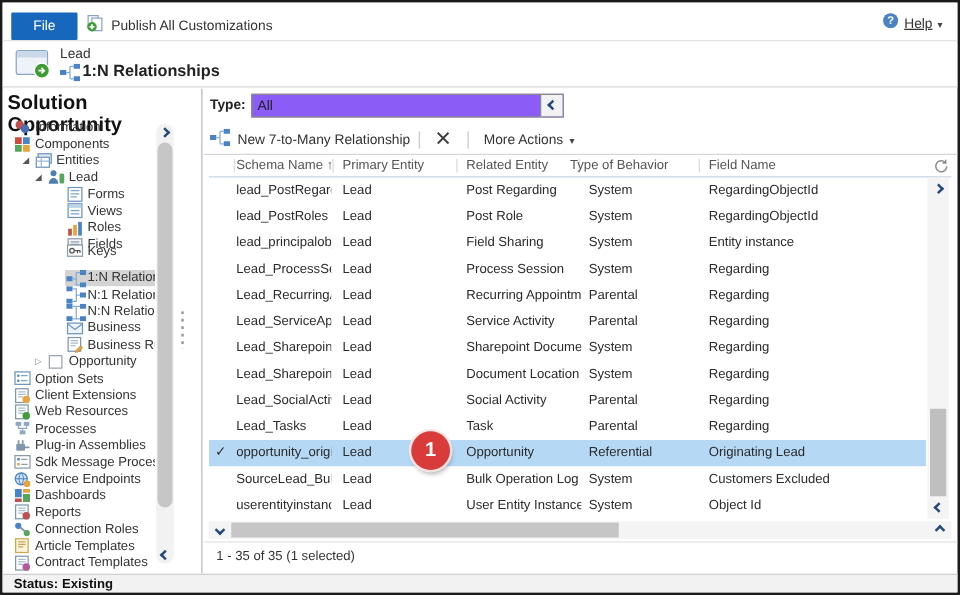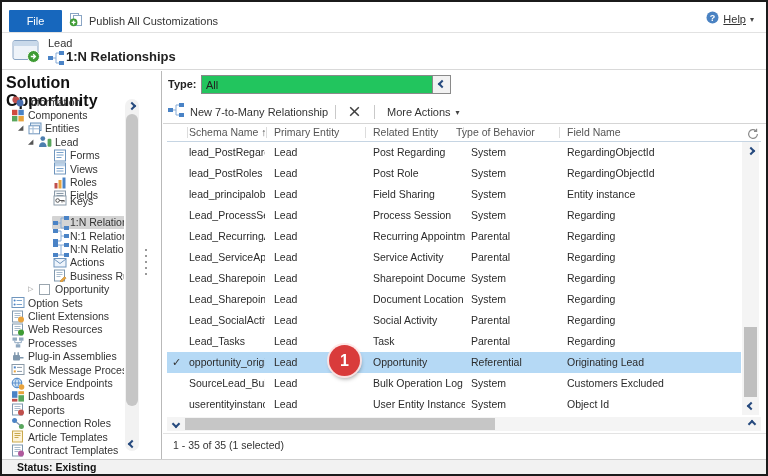--- a/index.html
+++ b/index.html
@@ -41,21 +41,21 @@
   .chev.up{transform:rotate(225deg);}
   .chev.down{transform:rotate(45deg);}
   .chev.left{transform:rotate(-45deg);}
   .chev.right{transform:rotate(135deg);}
   .sb-btn{width:14px;height:14px;display:flex;align-items:center;justify-content:center;}
   #splitter-grip{left:142px;top:178px;width:4px;height:30px;background:repeating-linear-gradient(#999 0 2px,transparent 2px 6px);background-size:2px 6px;background-repeat:repeat-y;background-position:center;}
 
   
   #main{left:161px;top:69px;width:517px;height:388px;background:#fff;}
   #type-label{left:5px;top:7px;font-size:11px;font-weight:bold;color:#222;}
-  #type-select{left:38px;top:4px;width:250px;height:19px;border:1px solid #8a8a8a;background:#22c55e;display:flex;align-items:center;}
+  #type-select{left:38px;top:4px;width:250px;height:19px;border:1px solid #8a8a8a;background:#8b5cf6;display:flex;align-items:center;}
   #type-select .val{flex:1;font-size:11px;color:#222;padding-left:4px;}
   #type-select .dd{width:18px;height:17px;border-left:1px solid #8a8a8a;background:#f2f2f2;display:flex;align-items:center;justify-content:center;}
 
   #toolbar{left:0;top:29px;width:603px;height:24px;border-bottom:1px solid #d5d5d5;}
   #tb-new{left:5px;top:3px;display:flex;align-items:center;gap:6px;height:18px;cursor:default;}
   .tb-sep{top:5px;width:1px;height:14px;background:#c9c9c9;}
   #tb-del{left:182px;top:4px;width:18px;height:16px;display:flex;align-items:center;justify-content:center;cursor:default;}
   #tb-more{left:224px;top:3px;display:flex;align-items:center;gap:5px;height:18px;cursor:default;}
 
   
@@ -86,21 +86,21 @@
   #h-thumb{left:18px;top:1px;width:310px;height:12px;background:#c6c6c6;}
   #h-right{right:2px;top:0;width:14px;height:14px;display:flex;align-items:center;justify-content:center;}
   #count-sep{left:0;top:362px;width:603px;height:1px;background:#e3e3e3;}
   #record-count{left:10px;top:368px;font-size:10.5px;color:#333;}
 
   
   #badge{left:166px;top:274px;width:31px;height:31px;border-radius:50%;background:#d93b3b;color:#fff;font-size:16px;font-weight:bold;display:flex;align-items:center;justify-content:center;box-shadow:0 0 0 2px rgba(255,230,230,.9),1px 3px 4px rgba(0,0,0,.35);z-index:5;}
 
   
   #statusbar{left:0;top:457px;width:764px;height:15px;background:#f2f2f2;border-top:1px solid #cfcfcf;}
-  #status-text{left:15px;top:1px;font-size:10.5px;font-weight:bold;color:#111;}
+  #status-text{left:9px;top:1px;font-size:10.5px;font-weight:bold;color:#111;}
   #bottom-strip{left:0;top:472px;width:764px;height:4px;background:#16355f;}
 </style>
 </head>
 <body>
 
 <div id="window">
 
   <div id="topbar" class="abs">
     <div id="file-btn" class="abs">File</div>
     <div id="publish" class="abs">
@@ -291,21 +291,21 @@
           </span>
         </div>
         <div class="tree-item" style="top: 160.8px; left: 50px;">
           <span class="grp">
             <span class="ticon">
               <svg width="14" height="13" viewBox="0 0 14 13" xmlns="http://www.w3.org/2000/svg">
                 <rect x="1" y="2.5" width="12" height="8.5" fill="#eef4fb" stroke="#6f95bd"></rect>
                 <path d="M1 3l6 4.5L13 3" fill="none" stroke="#6f95bd"></path>
               </svg>
             </span>
-            <span>Actions</span>
+            <span>Business</span>
           </span>
         </div>
         <div class="tree-item" style="top: 174.2px; left: 50px;">
           <span class="grp">
             <span class="ticon">
               <svg width="14" height="13" viewBox="0 0 14 13" xmlns="http://www.w3.org/2000/svg">
                 <rect x="1.5" y="1" width="10" height="11" fill="#fff" stroke="#7f97ad"></rect>
                 <path d="M3.5 3.5h6M3.5 5.5h6M3.5 7.5h4" stroke="#a9bccd"></path>
                 <path d="M7.5 11.5l4-4 1.6 1.6-4 4-2.1.5z" fill="#e8a33d" stroke="#b07d2a" stroke-width=".5"></path>
               </svg>

